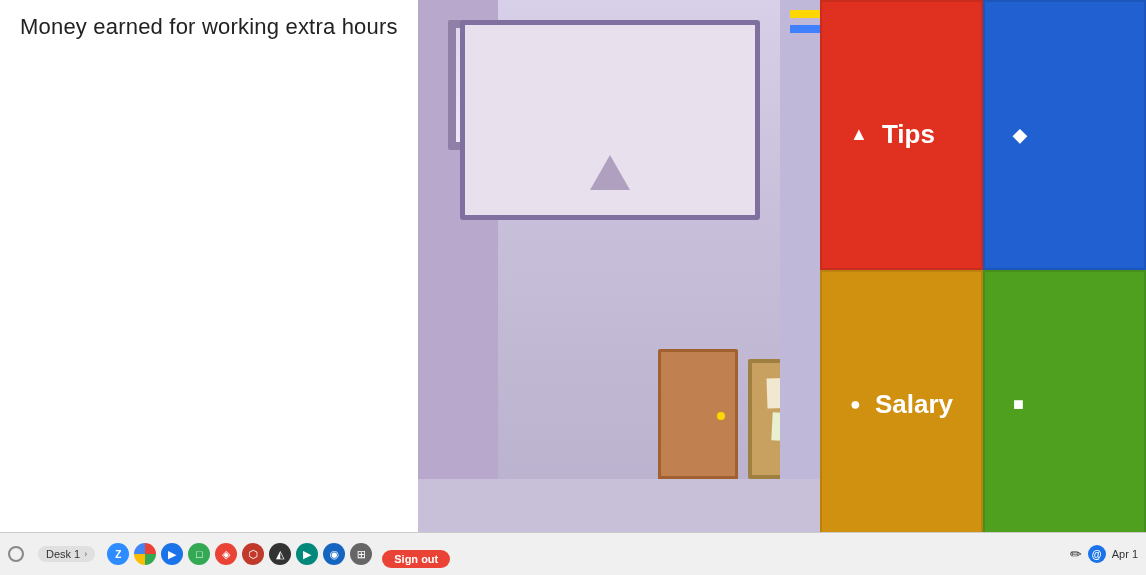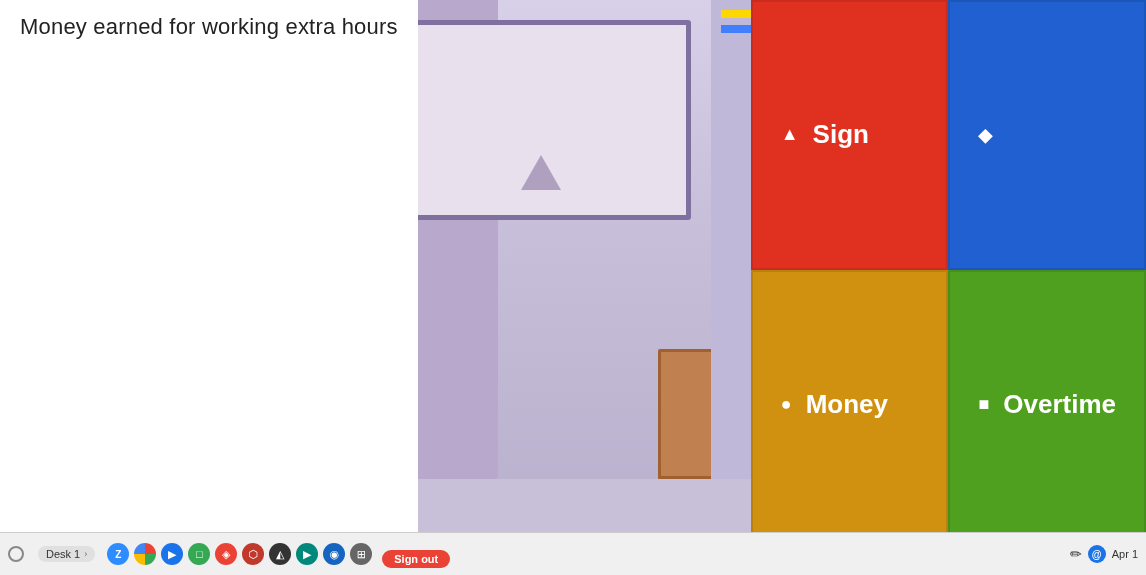--- a/index.html
+++ b/index.html
@@ -372,32 +372,31 @@
       <div class="pencil-yellow"></div>
       <div class="pencil-blue"></div>
     </div>
 
     <div class="floor"></div>
   </div>
 
   <div class="answers">
     <button class="answer-btn btn-tips">
       <span class="icon">▲</span>
-      <span>Sign</span>
+      <span>Tips</span>
     </button>
     <button class="answer-btn btn-commission">
       <span class="icon">◆</span>
     </button>
     <button class="answer-btn btn-salary">
       <span class="icon">●</span>
-      <span>Money</span>
+      <span>Salary</span>
     </button>
     <button class="answer-btn btn-overtime">
       <span class="icon">■</span>
-      <span>Overtime</span>
     </button>
   </div>
 
 </div>
 
 <div class="taskbar">
   <div class="taskbar-circle"></div>
 
   <div class="taskbar-desk">
     <span>Desk 1</span>

